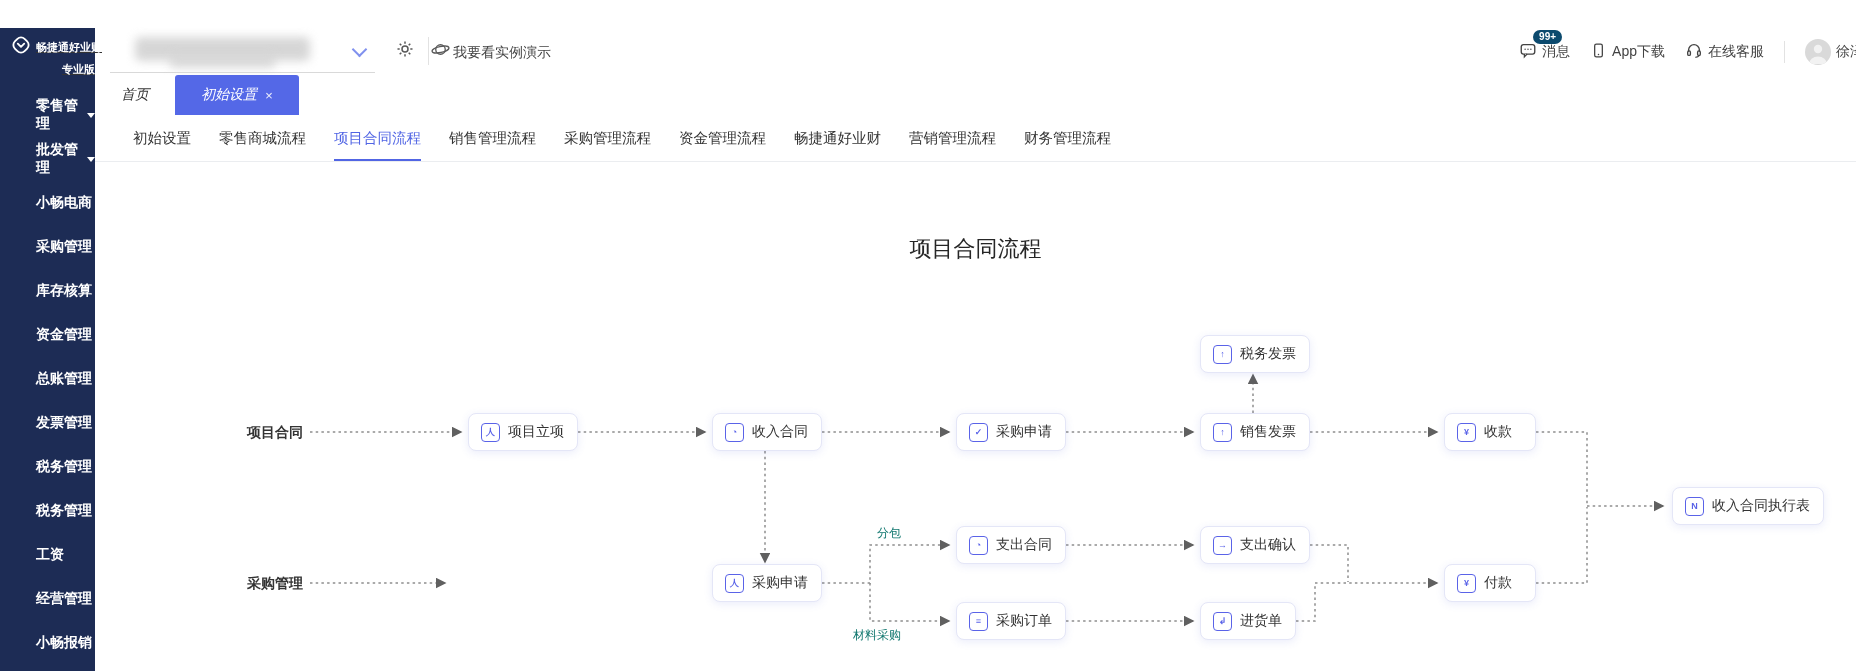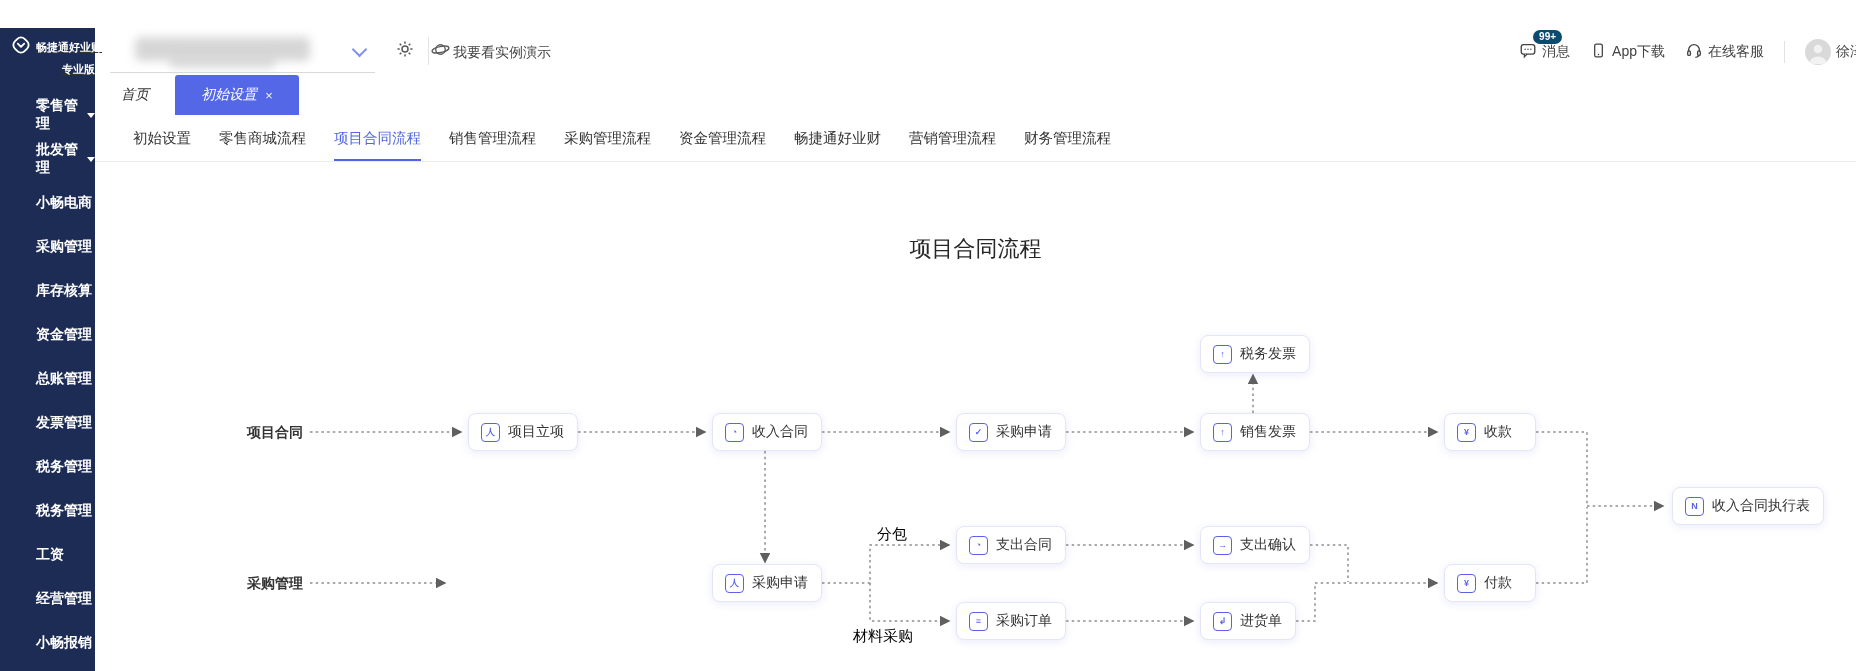--- a/index.html
+++ b/index.html
@@ -51,21 +51,21 @@
   .tsep{color:#d9d9d9;}
   
   .canvas{position:relative;height:510px;}
   .dg-title{position:absolute;top:72px;left:0;width:100%;text-align:center;font-size:22px;color:#262626;font-weight:500;}
   .lane-label{position:absolute;font-size:14px;color:#333;font-weight:700;height:20px;line-height:20px;}
   .node{position:absolute;height:38px;background:#fff;border:1px solid #e4e6f7;border-radius:8px;
         box-shadow:0 2px 8px rgba(84,98,214,.12);display:flex;align-items:center;gap:8px;
         padding:0 12px;box-sizing:border-box;font-size:14px;color:#333;cursor:pointer;white-space:nowrap;}
   .nicon{width:17px;height:17px;border:1.5px solid #5a63e8;border-radius:4px;color:#5a63e8;
          font-size:9px;font-weight:bold;display:flex;align-items:center;justify-content:center;flex:none;}
-  .edge-label{position:absolute;font-size:15px;color:#000000;}
+  .edge-label{position:absolute;font-size:12px;color:#0f766e;}
   svg.edges{position:absolute;top:0;left:0;}
 </style>
 </head>
 <body>
 
 <div class="top-gap"></div>
 
 <div class="sidebar">
   <div class="logo-block">
     <div class="logo-row">

